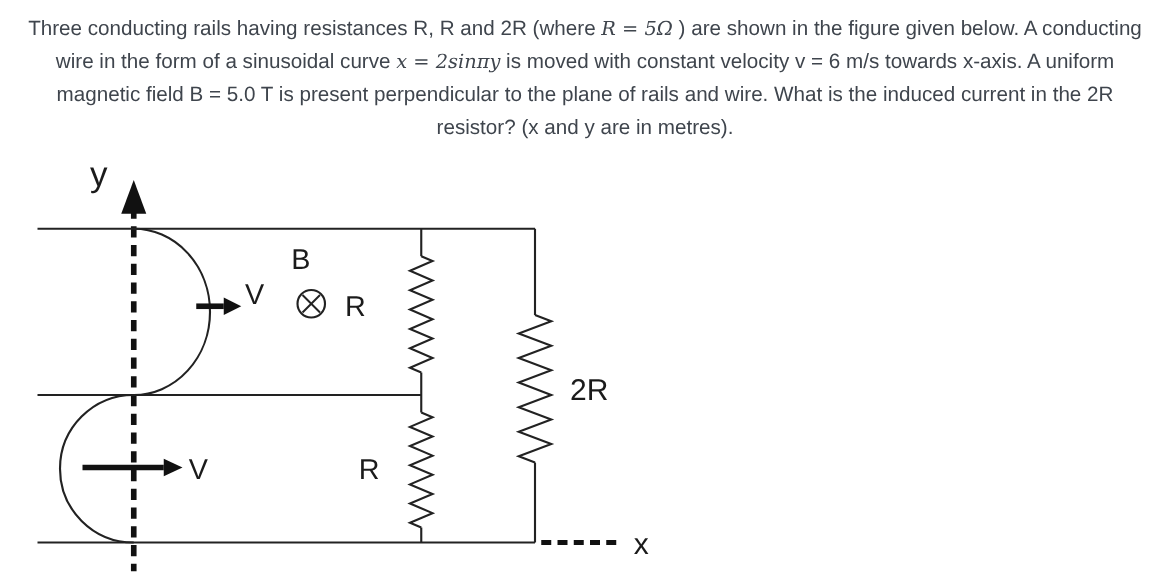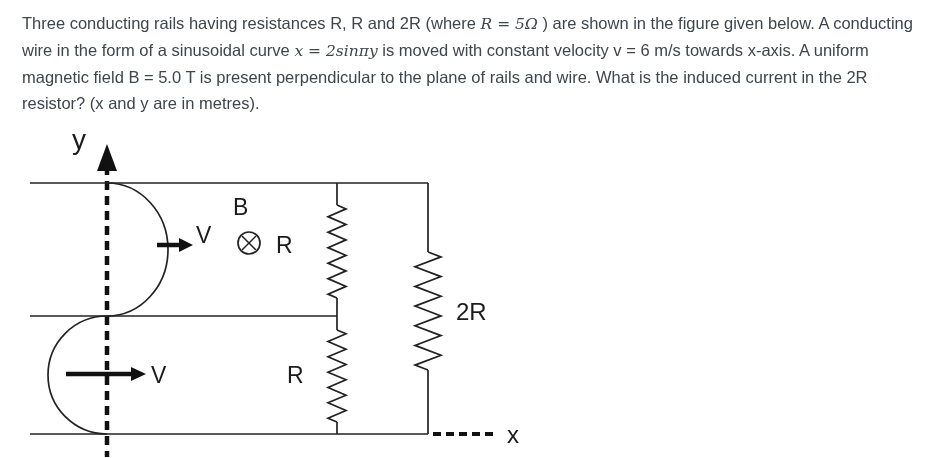--- a/index.html
+++ b/index.html
@@ -1,20 +1,20 @@
 <!DOCTYPE html>
 <html><head>
 <meta charset="utf-8">
 <style>
   html,body{margin:0;padding:0;background:#ffffff;}
   body{width:926px;height:458px;overflow:hidden;}
   .page{position:relative;width:926px;height:458px;background:#ffffff;font-family:"Liberation Sans",sans-serif;}
   .question{position:absolute;left:22px;top:10px;width:892px;margin:0;
             font-family:"Liberation Sans",sans-serif;font-size:16.5px;line-height:1.6;
-            color:#3f454d;}
+            color:#3f454d;text-align:center;}
   .math{font-family:"DejaVu Serif",serif;font-style:italic;font-size:15.5px;color:#3f454d;}
   svg.figure{position:absolute;left:0;top:0;width:926px;height:458px;}
   .wire{stroke:#222222;stroke-width:1.7;fill:none;stroke-linecap:butt;}
   .axisy{stroke:#111111;stroke-width:4.5;stroke-dasharray:9 6;fill:none;}
   .axisx{stroke:#111111;stroke-width:4;stroke-dasharray:8 5;fill:none;}
   .thick{stroke:#111111;stroke-width:4.5;fill:none;}
   .thin{stroke:#222222;stroke-width:1.5;fill:none;}
   .solid{fill:#111111;stroke:none;}
   .lbl{font-family:"Liberation Sans",sans-serif;font-size:23px;fill:#1b1b1b;}
   .big{font-size:28px;}

